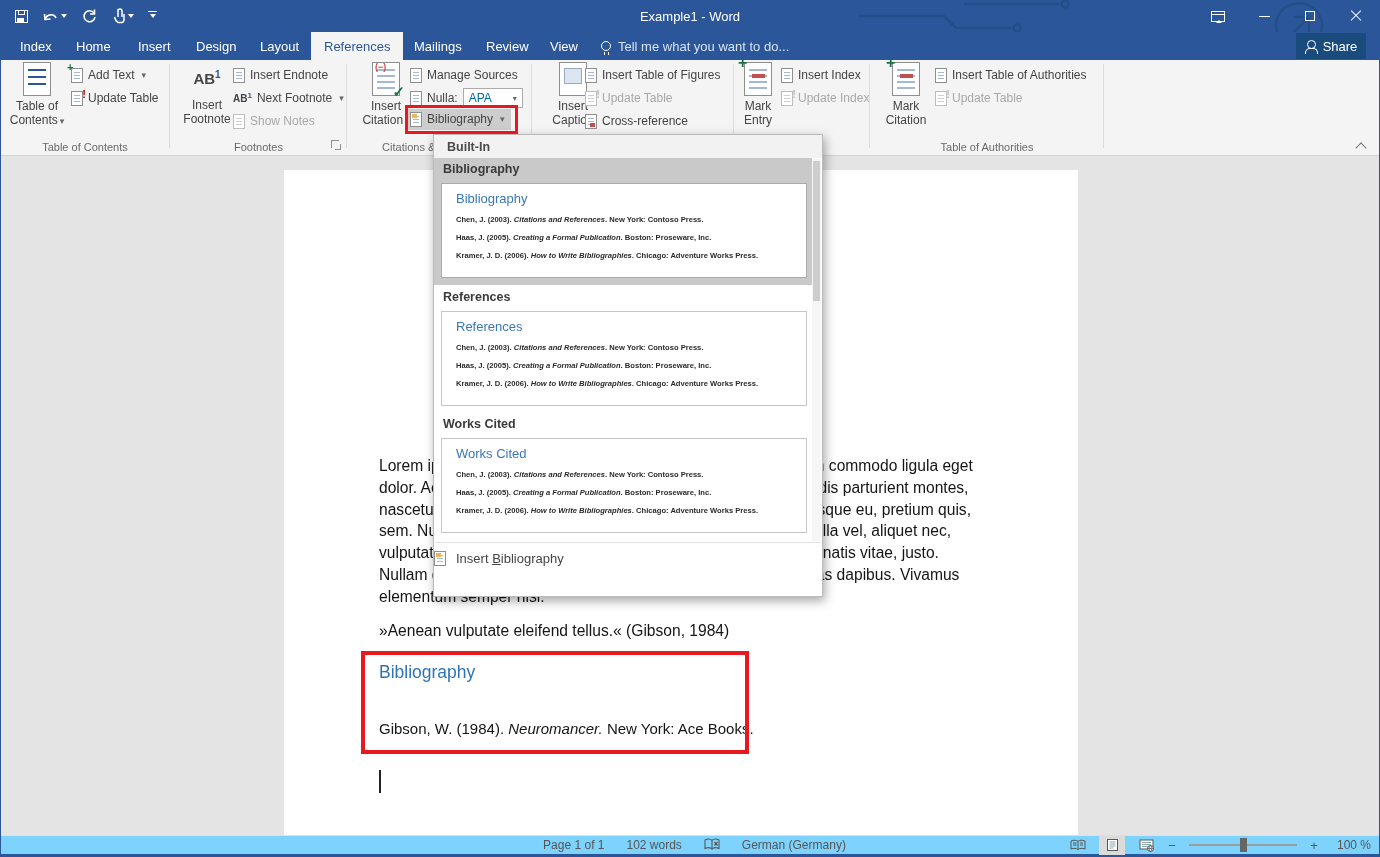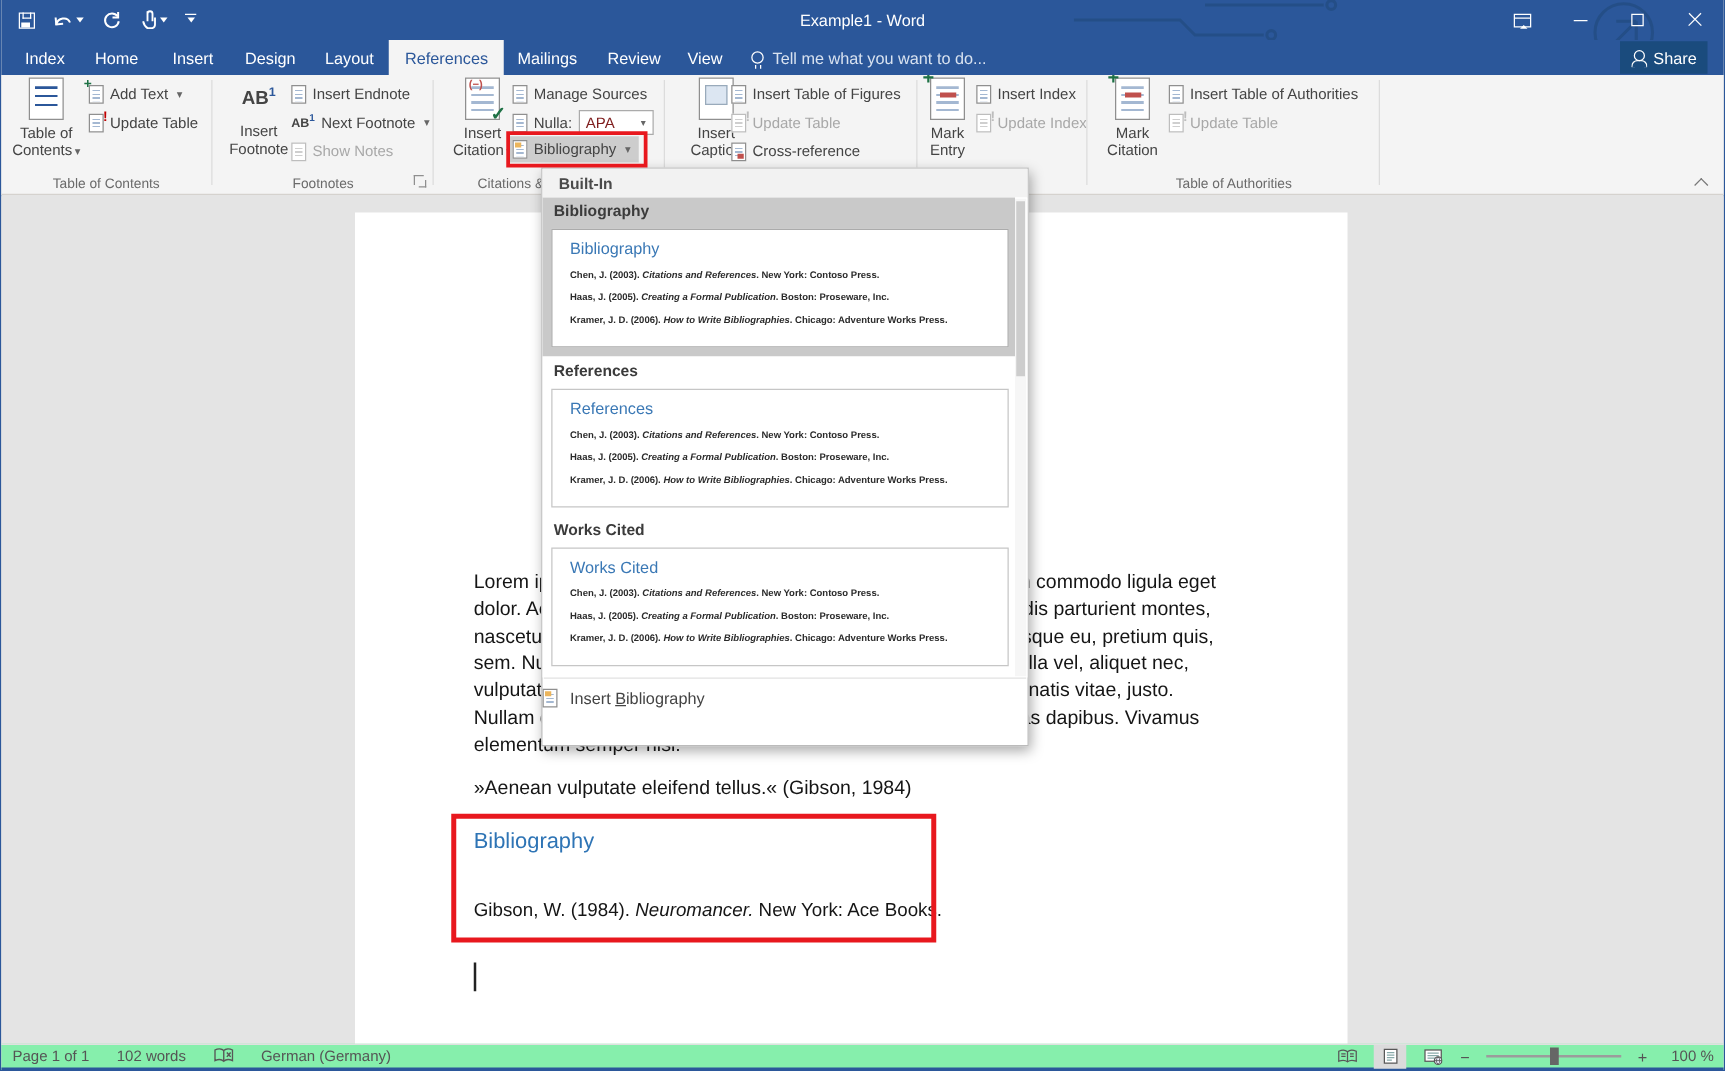--- a/index.html
+++ b/index.html
@@ -78,21 +78,21 @@
   .bigpg .mplus { position:absolute; left:-7px; top:-8px; color:#1E7145; font:bold 16px/1 "Liberation Sans",sans-serif; }
   .bigpg .mminus { position:absolute; left:7px; top:11px; width:13px; height:4px; background:#C0504D; }
   .bigpg .mcheck { position:absolute; right:-6px; bottom:-4px; color:#1E7145; font:bold 15px/1 "Liberation Sans",sans-serif; }
   .bigpg .mparen { position:absolute; left:2px; top:0px; color:#C0504D; font:bold 9px/1 "Liberation Sans",sans-serif; }
   .bigpg.toc::before { background:repeating-linear-gradient(to bottom, #2B579A 0 2px, transparent 2px 7px); }
   .bigpg.pic::before { content:""; background:#DCE6F2; border:1px solid #9ab; top:5px; height:14px; }
   .abico { font:bold 15px/1 "Liberation Sans",sans-serif; color:#444;text-align:center; }
   .abico sup { color:#2B579A; font-size:10px; }
   .abico.small { font-size:10px; } .abico.small sup { font-size:8px; }
   .combo { display:flex; align-items:center; justify-content:space-between; width:60px; height:20px; background:#fff;
-           border:1px solid #ABABAB; font-size:12px; color:#7f1d1d; padding:0 5px; }
+           border:1px solid #ABABAB; font-size:12px; color:#0369a1; padding:0 5px; }
   .combo::after { content:"▾"; font-size:8px; color:#666; }
   .bibbtn { background:#CDCDCD; padding:3px 6px 3px 4px; display:flex; align-items:center; gap:5px; }
 
   
   .docarea { position:absolute; left:0; top:157px; width:100%; height:679px; background:#E4E4E4; }
   .page { position:absolute; left:283px; top:13px; width:794px; height:666px; background:#fff; }
   .para div { white-space:nowrap; }
   .para { position:absolute; left:95px; top:285px; font-size:15.6px; line-height:21.8px; color:#151515; }
   .quote { position:absolute; left:95px; top:452px; font-size:15.6px; color:#151515; white-space:nowrap; }
   .bibhead { position:absolute; left:95px; top:492px; font-size:17.5px; color:#2E74B5; }
@@ -114,22 +114,22 @@
   .gcard .cit { position:absolute; left:14px; font-size:7.6px; font-weight:bold; color:#2b2b2b; white-space:nowrap; }
   .sbar-track { position:absolute; right:1px; top:24px; width:9px; height:382px; background:#F6F6F6; }
   .sbar-thumb { position:absolute; right:1px; top:2px; width:7px; height:140px; background:#CDCDCD; }
   .dd-sep { position:absolute; left:1px; right:1px; top:407px; height:1px; background:#E2E2E2; }
   .mitem { position:absolute; left:0; width:100%; height:28px; display:flex; align-items:center; gap:10px; padding-left:0;
            font-size:13px; color:#444; }
   .mitem.dis { color:#B0B0B0; }
   .mn { text-decoration:underline; }
 
   
-  .statusbar { position:absolute; left:0; bottom:0; width:100%; height:21px; background:#86efac; border-top:1px solid #E0E0E0;
-               border-bottom:2px solid #2B579A; display:flex; align-items:center; font-size:12px; color:#555; z-index:3; }
+  .statusbar { position:absolute; left:0; bottom:0; width:100%; height:21px; background:#7dd3fc; border-top:1px solid #E0E0E0;
+               border-bottom:2px solid #2B579A; display:flex; align-items:center; font-size:12px; color:#555; z-index:3;justify-content:center; }
   .st-left { display:flex; align-items:center; gap:22px; padding-left:9px; }
   .st-right { position:absolute; right:8px; display:flex; align-items:center; gap:8px; }
   .viewbtn { width:26px; height:19px; display:flex; align-items:center; justify-content:center; }
   .viewbtn.sel { background:#DBDBDB; }
   .zoomtrack { position:relative; width:108px; height:2px; background:#9c9c9c; margin:0 4px; }
   .zoomthumb { position:absolute; left:51px; top:-6px; width:7px; height:14px; background:#666; }
   .zsign { font-size:13px; color:#555; width:10px; text-align:center; }
   .zpct { width:44px; text-align:right; }
 </style>
 </head>

